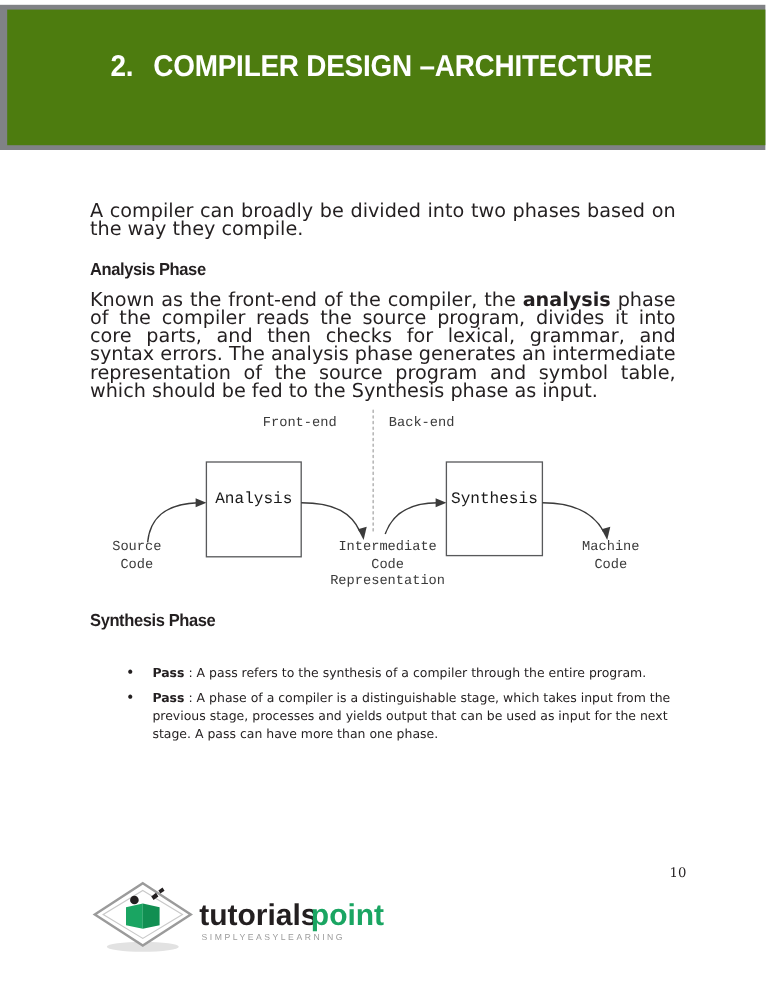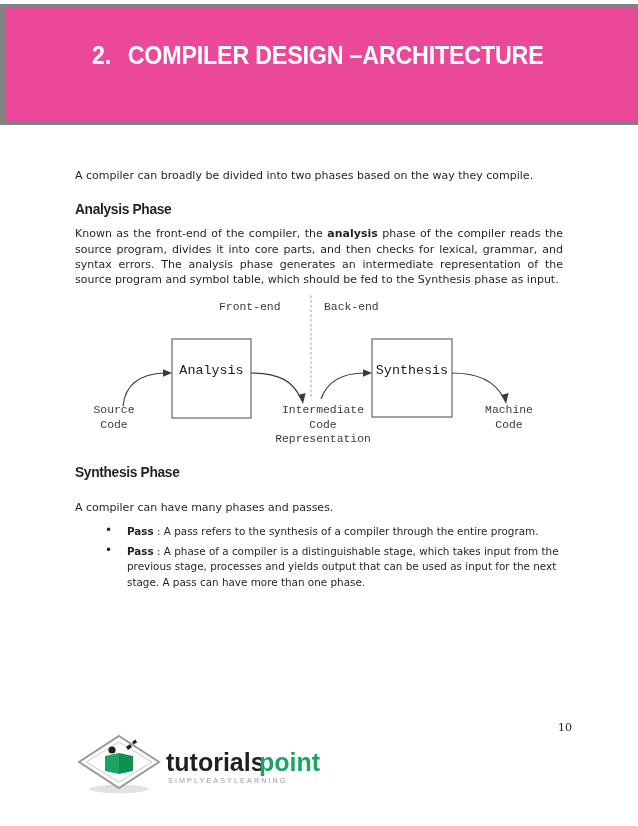--- a/index.html
+++ b/index.html
@@ -23,21 +23,21 @@
     top: 4px;
     width: 638px;
     height: 121px;
     background: #808285;
     box-sizing: border-box;
     padding: 4px 0 4px 6px;
   }
   .banner {
     width: 100%;
     height: 100%;
-    background: #ec4899;
+    background: #4d7c0f;
     display: flex;
     align-items: flex-start;
     box-sizing: border-box;
   }
   .banner-title {
     color: #ffffff;
     font-family: "Liberation Sans", sans-serif;
     font-size: 25px;
     font-weight: bold;
     letter-spacing: -0.2px;
@@ -54,21 +54,21 @@
 
   
   .content {
     position: absolute;
     left: 75px;
     top: 168px;
     width: 488px;
   }
   p.body-text {
     font-family: "DejaVu Sans", sans-serif;
-    font-size: 11px;
+    font-size: 16px;
     line-height: 15.3px;
     color: #231f20;
     margin: 0;
     text-align: justify;
   }
   p.body-text.lead {
     margin-bottom: 18px;
   }
   h2.section-head {
     font-family: "Liberation Sans", sans-serif;
@@ -216,21 +216,20 @@
       <div>Machine</div>
       <div>Code</div>
     </div>
   </div>
 
   <h2 class="section-head" style="margin-top:12px;">Synthesis Phase</h2>
 
 
   <div class="spacer-after-para"></div>
 
-  <p class="body-text">A compiler can have many phases and passes.</p>
 
   <ul class="bullets">
     <li>
       <span class="b">Pass</span><span> : </span><span>A pass refers to the synthesis of a compiler through the entire program.</span>
     </li>
     <li>
       <span class="b">Pass</span><span> : </span><span>A phase of a compiler is a distinguishable stage, which takes input from the previous stage, processes and yields output that can be used as input for the next stage. A pass can have more than one phase.</span>
     </li>
   </ul>
 </div>

